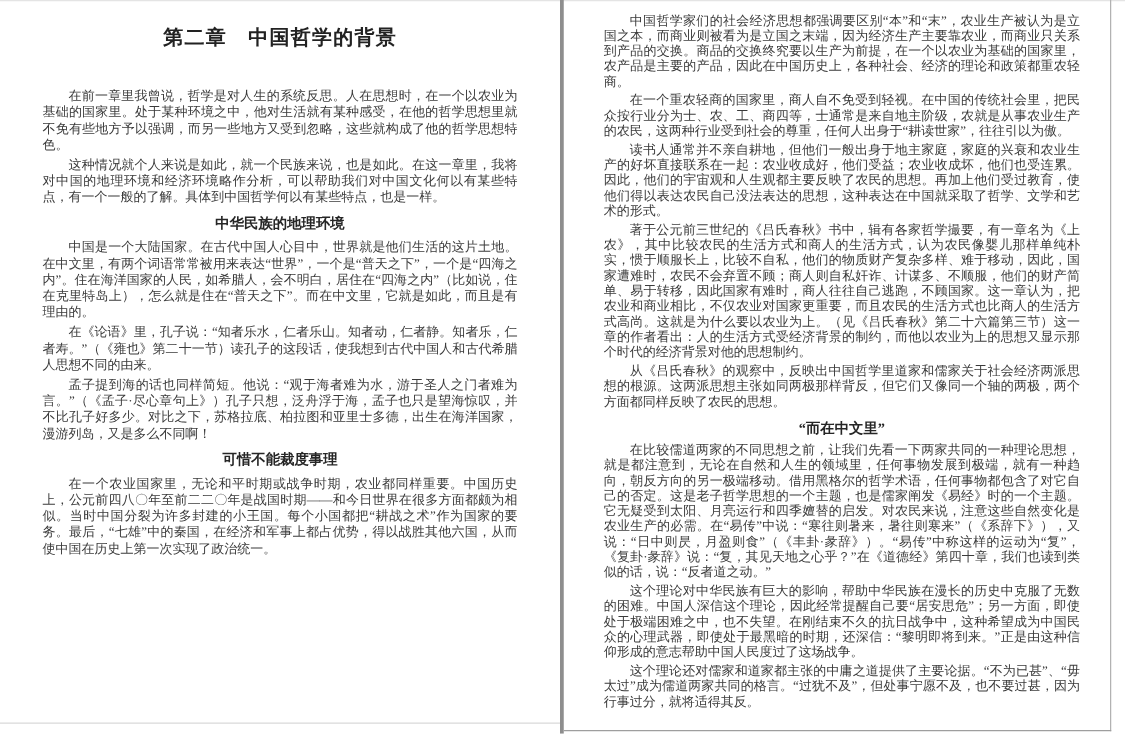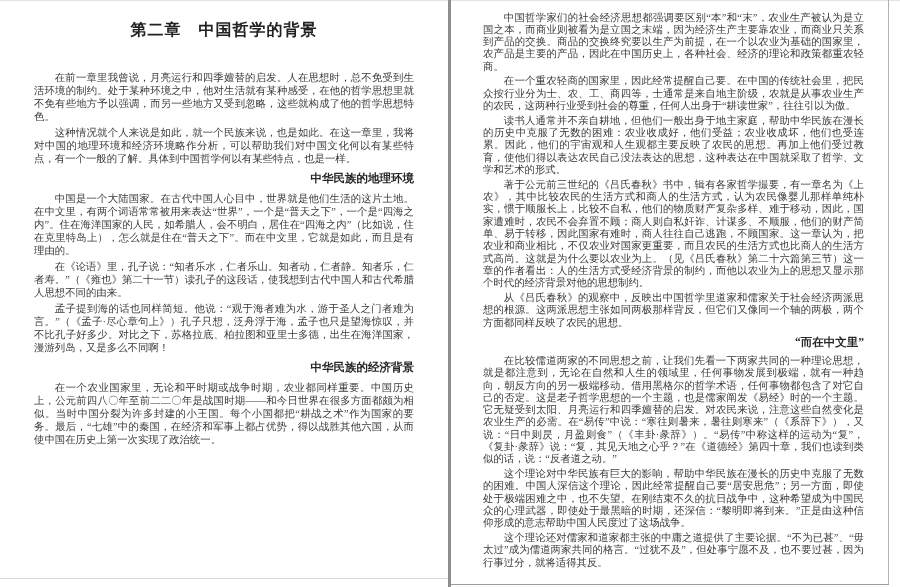--- a/index.html
+++ b/index.html
@@ -34,56 +34,56 @@
     line-height: 13px;
     text-align: justify;
     text-justify: inter-ideograph;
     text-indent: 2em;
     color: #3a3a3a;
   }
   .heading {
     margin: 6px 0;
     font-size: 11.5px;
     font-weight: 700;
-    text-align: right;
+    text-align: center;
     color: #262626;
   }
   .page-right .para { line-height: 12.3px; margin: 2.5px 0; }
   .page-right .heading { margin: 6px 0 5px 0; }
 
   
   .line { position: absolute; background: #8c8c8c; }
   .spine        { left: 448px; top: 0; width: 3px; height: 587px; background: #8e8e8e; }
   .edge-top     { left: 0; top: 0; width: 900px; height: 1px; background: #e4e4e4; }
   .edge-right   { left: 888px; top: 0; width: 1px; height: 585px; background: #b2b2b2; }
   .edge-bottom-right { left: 451px; top: 584px; width: 438px; height: 1px; background: #9e9e9e; }
   .edge-bottom-left  { left: 0; top: 578px; width: 448px; height: 1px; background: #d9d9d9; }
 </style>
 </head>
 <body>
 
 <div class="spread">
   <div class="page page-left">
     <h1 class="chapter-title">第二章　中国哲学的背景</h1>
     <div>
-        <div class="para">在前一章里我曾说，月亮运行和四季嬗替的启发。人在思想时，总不免受到生活环境的制约。处于某种环境之中，他对生活就有某种感受，在他的哲学思想里就不免有些地方予以强调，而另一些地方又受到忽略，这些就构成了他的哲学思想特色。</div>
+        <div class="para">在前一章里我曾说，哲学是对人生的系统反思。人在思想时，在一个以农业为基础的国家里。处于某种环境之中，他对生活就有某种感受，在他的哲学思想里就不免有些地方予以强调，而另一些地方又受到忽略，这些就构成了他的哲学思想特色。</div>
         <div class="para">这种情况就个人来说是如此，就一个民族来说，也是如此。在这一章里，我将对中国的地理环境和经济环境略作分析，可以帮助我们对中国文化何以有某些特点，有一个一般的了解。具体到中国哲学何以有某些特点，也是一样。</div>
         <div class="heading">中华民族的地理环境</div>
         <div class="para">中国是一个大陆国家。在古代中国人心目中，世界就是他们生活的这片土地。在中文里，有两个词语常常被用来表达“世界”，一个是“普天之下”，一个是“四海之内”。住在海洋国家的人民，如希腊人，会不明白，居住在“四海之内”（比如说，住在克里特岛上），怎么就是住在“普天之下”。而在中文里，它就是如此，而且是有理由的。</div>
         <div class="para">在《论语》里，孔子说：“知者乐水，仁者乐山。知者动，仁者静。知者乐，仁者寿。”（《雍也》第二十一节）读孔子的这段话，使我想到古代中国人和古代希腊人思想不同的由来。</div>
         <div class="para">孟子提到海的话也同样简短。他说：“观于海者难为水，游于圣人之门者难为言。”（《孟子·尽心章句上》）孔子只想，泛舟浮于海，孟子也只是望海惊叹，并不比孔子好多少。对比之下，苏格拉底、柏拉图和亚里士多德，出生在海洋国家，漫游列岛，又是多么不同啊！</div>
-        <div class="heading">中华民族的经济背景</div>
+        <div class="heading">可惜不能裁度事理</div>
         <div class="para">在一个农业国家里，无论和平时期或战争时期，农业都同样重要。中国历史上，公元前四八〇年至前二二〇年是战国时期——和今日世界在很多方面都颇为相似。当时中国分裂为许多封建的小王国。每个小国都把“耕战之术”作为国家的要务。最后，“七雄”中的秦国，在经济和军事上都占优势，得以战胜其他六国，从而使中国在历史上第一次实现了政治统一。</div>
       </div>
   </div>
   <div class="page page-right">
     <div>
         <div class="para">中国哲学家们的社会经济思想都强调要区别“本”和“末”，农业生产被认为是立国之本，而商业则被看为是立国之末端，因为经济生产主要靠农业，而商业只关系到产品的交换。商品的交换终究要以生产为前提，在一个以农业为基础的国家里，农产品是主要的产品，因此在中国历史上，各种社会、经济的理论和政策都重农轻商。</div>
-        <div class="para">在一个重农轻商的国家里，因此经常提醒自己要。在中国的传统社会里，把民众按行业分为士、农、工、商四等，士通常是来自地主阶级，农就是从事农业生产的农民，这两种行业受到社会的尊重，任何人出身于“耕读世家”，往往引以为傲。</div>
-        <div class="para">读书人通常并不亲自耕地，但他们一般出身于地主家庭，帮助中华民族在漫长的历史中克服了无数的困难：农业收成好，他们受益；农业收成坏，他们也受连累。因此，他们的宇宙观和人生观都主要反映了农民的思想。再加上他们受过教育，使他们得以表达农民自己没法表达的思想，这种表达在中国就采取了哲学、文学和艺术的形式。</div>
+        <div class="para">在一个重农轻商的国家里，商人自不免受到轻视。在中国的传统社会里，把民众按行业分为士、农、工、商四等，士通常是来自地主阶级，农就是从事农业生产的农民，这两种行业受到社会的尊重，任何人出身于“耕读世家”，往往引以为傲。</div>
+        <div class="para">读书人通常并不亲自耕地，但他们一般出身于地主家庭，家庭的兴衰和农业生产的好坏直接联系在一起：农业收成好，他们受益；农业收成坏，他们也受连累。因此，他们的宇宙观和人生观都主要反映了农民的思想。再加上他们受过教育，使他们得以表达农民自己没法表达的思想，这种表达在中国就采取了哲学、文学和艺术的形式。</div>
         <div class="para">著于公元前三世纪的《吕氏春秋》书中，辑有各家哲学撮要，有一章名为《上农》，其中比较农民的生活方式和商人的生活方式，认为农民像婴儿那样单纯朴实，惯于顺服长上，比较不自私，他们的物质财产复杂多样、难于移动，因此，国家遭难时，农民不会弃置不顾；商人则自私奸诈、计谋多、不顺服，他们的财产简单、易于转移，因此国家有难时，商人往往自己逃跑，不顾国家。这一章认为，把农业和商业相比，不仅农业对国家更重要，而且农民的生活方式也比商人的生活方式高尚。这就是为什么要以农业为上。（见《吕氏春秋》第二十六篇第三节）这一章的作者看出：人的生活方式受经济背景的制约，而他以农业为上的思想又显示那个时代的经济背景对他的思想制约。</div>
         <div class="para">从《吕氏春秋》的观察中，反映出中国哲学里道家和儒家关于社会经济两派思想的根源。这两派思想主张如同两极那样背反，但它们又像同一个轴的两极，两个方面都同样反映了农民的思想。</div>
         <div class="heading">“而在中文里”</div>
         <div class="para">在比较儒道两家的不同思想之前，让我们先看一下两家共同的一种理论思想，就是都注意到，无论在自然和人生的领域里，任何事物发展到极端，就有一种趋向，朝反方向的另一极端移动。借用黑格尔的哲学术语，任何事物都包含了对它自己的否定。这是老子哲学思想的一个主题，也是儒家阐发《易经》时的一个主题。它无疑受到太阳、月亮运行和四季嬗替的启发。对农民来说，注意这些自然变化是农业生产的必需。在“易传”中说：“寒往则暑来，暑往则寒来”（《系辞下》），又说：“日中则昃，月盈则食”（《丰卦·彖辞》）。“易传”中称这样的运动为“复”，《复卦·彖辞》说：“复，其见天地之心乎？”在《道德经》第四十章，我们也读到类似的话，说：“反者道之动。”</div>
         <div class="para">这个理论对中华民族有巨大的影响，帮助中华民族在漫长的历史中克服了无数的困难。中国人深信这个理论，因此经常提醒自己要“居安思危”；另一方面，即使处于极端困难之中，也不失望。在刚结束不久的抗日战争中，这种希望成为中国民众的心理武器，即使处于最黑暗的时期，还深信：“黎明即将到来。”正是由这种信仰形成的意志帮助中国人民度过了这场战争。</div>
         <div class="para">这个理论还对儒家和道家都主张的中庸之道提供了主要论据。“不为已甚”、“毋太过”成为儒道两家共同的格言。“过犹不及”，但处事宁愿不及，也不要过甚，因为行事过分，就将适得其反。</div>
       </div>
   </div>
 
   <div class="line edge-top"></div>

